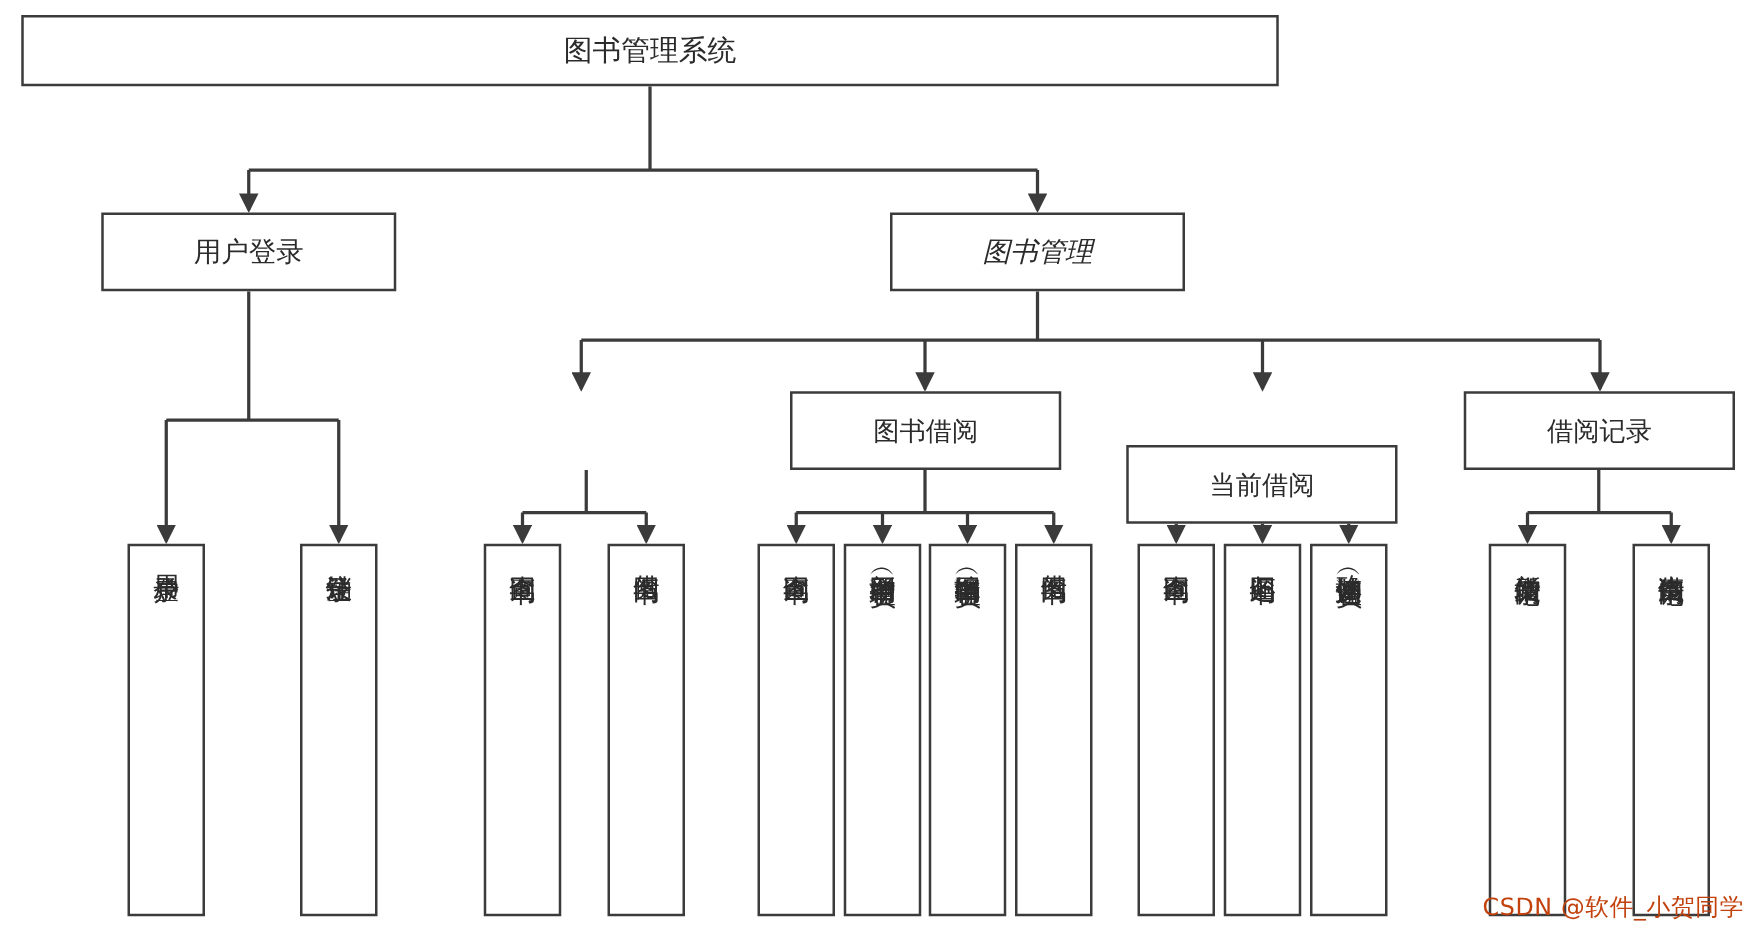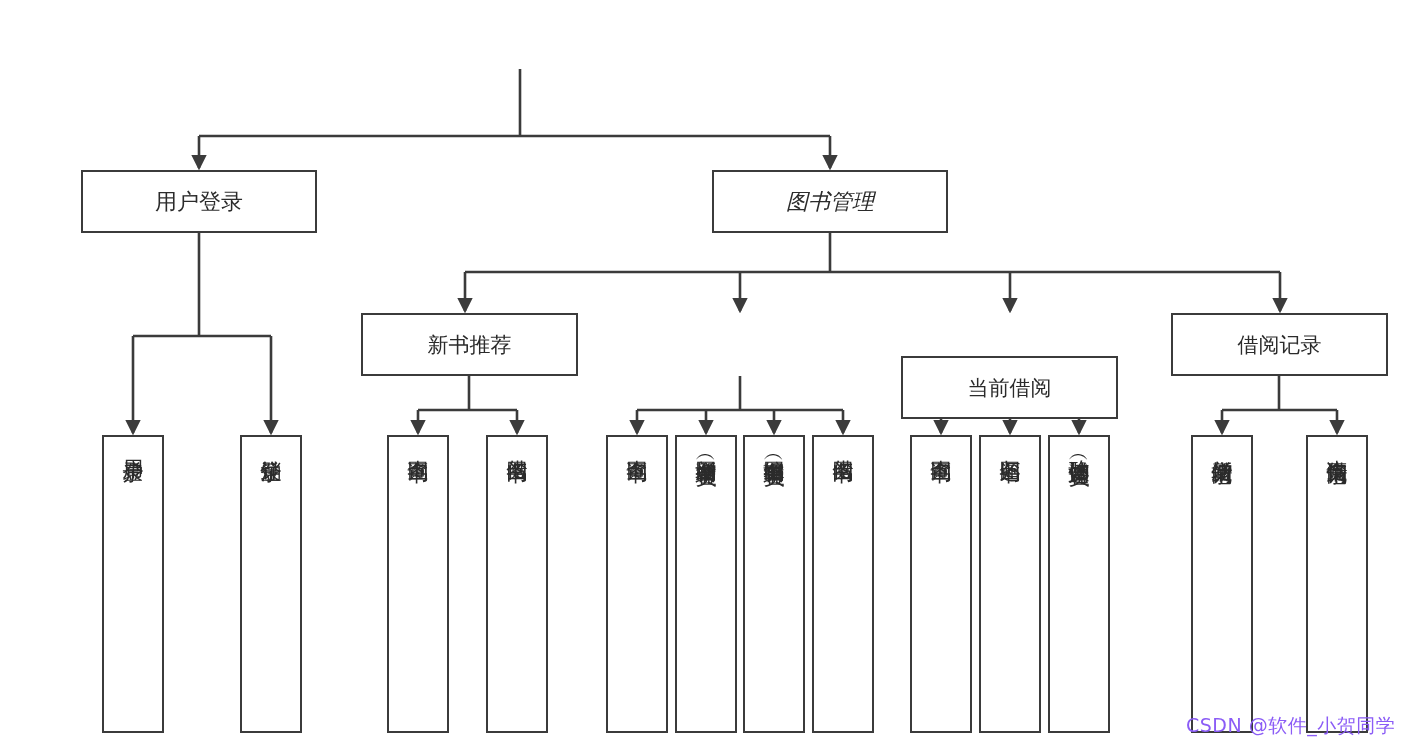--- a/index.html
+++ b/index.html
@@ -70,21 +70,21 @@
     height: 100%;
     display: flex;
     align-items: flex-start;
     justify-content: center;
   }
   .watermark {
     position: absolute;
     left: 1186px;
     top: 713px;
     font-size: 19px;
-    color: #8b5cf6;
+    color: #c2410c;
     white-space: nowrap;
     letter-spacing: 0.5px;
   }
 </style>
 </head>
 <body>
 
 <div id="canvas">
 
   <svg id="edges" viewBox="0 0 1405 747" xmlns="http://www.w3.org/2000/svg">
@@ -130,30 +130,33 @@
       <path d="M 1010 410 L 1010 433" marker-end="url(#arrow)"></path>
       <path d="M 1079 410 L 1079 433" marker-end="url(#arrow)"></path>
 
       <path d="M 1279 376 L 1279 410"></path>
       <path d="M 1222 410 L 1337 410"></path>
       <path d="M 1222 410 L 1222 433" marker-end="url(#arrow)"></path>
       <path d="M 1337 410 L 1337 433" marker-end="url(#arrow)"></path>
     </g>
   </svg>
 
+  <div class="node root">
+    <span>图书管理系统</span>
+  </div>
 
   <div class="node lvl2" style="left:81px; top:170px; width:236px;">
     <span>用户登录</span>
   </div>
   <div class="node lvl2" style="left:712px; top:170px; width:236px;font-style:italic;">
     <span>图书管理</span>
   </div>
 
-  <div class="node lvl3" style="left:361px; top:313px; width:217px;">
-    <span>新书推荐</span>
+  <div class="node lvl3" style="left:632px; top:313px; width:217px;">
+    <span>图书借阅</span>
   </div>
   <div class="node lvl3" style="left:901px; top:313px; width:217px;margin-top:43px;">
     <span>当前借阅</span>
   </div>
   <div class="node lvl3" style="left:1171px; top:313px; width:217px;">
     <span>借阅记录</span>
   </div>
 
   <div class="node leaf" style="left:102px; width:62px;">
     <div class="leaf-inner">

